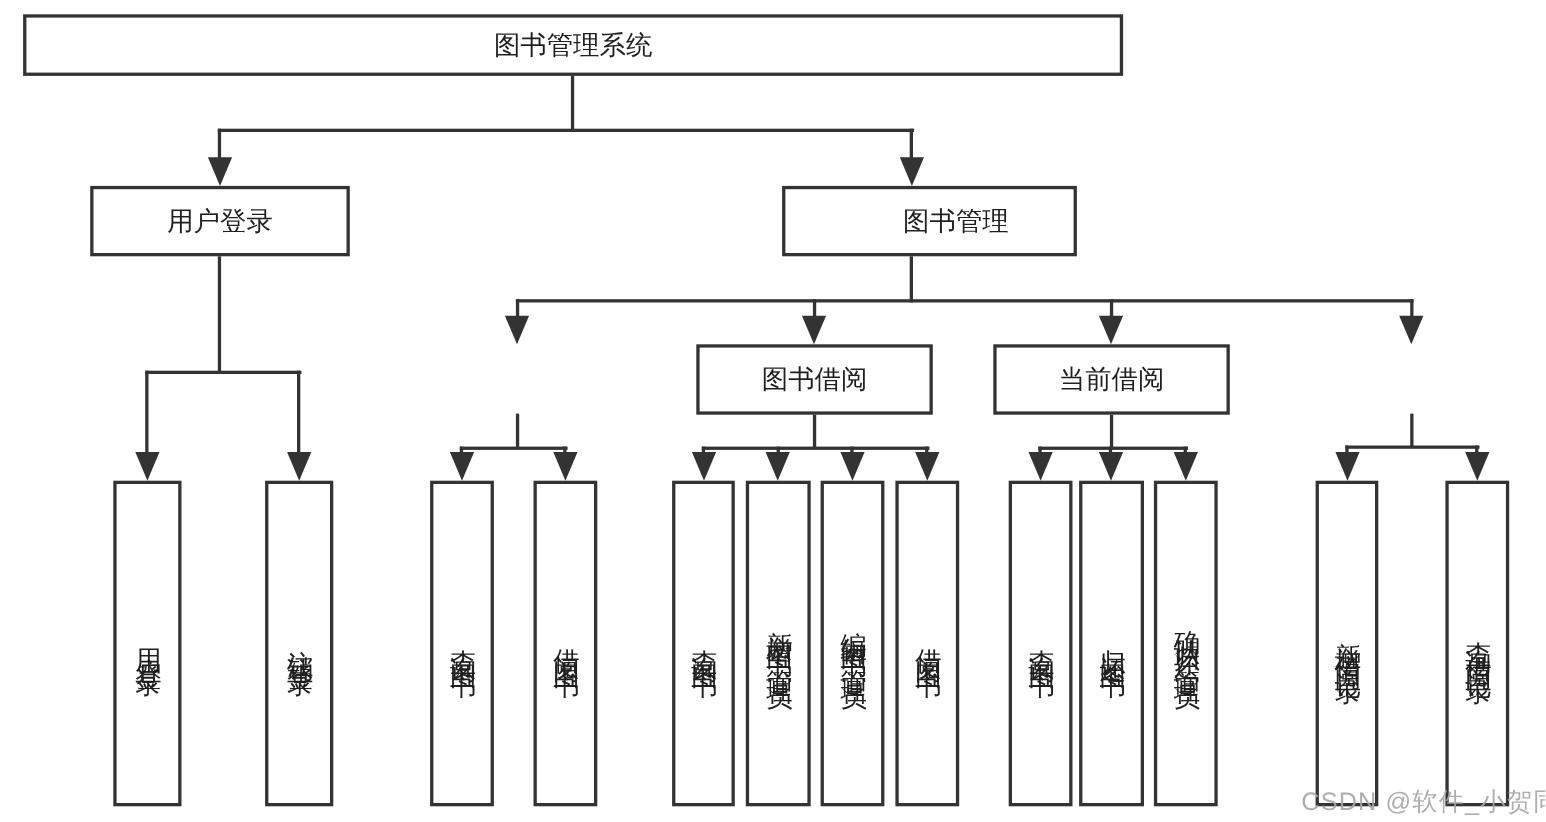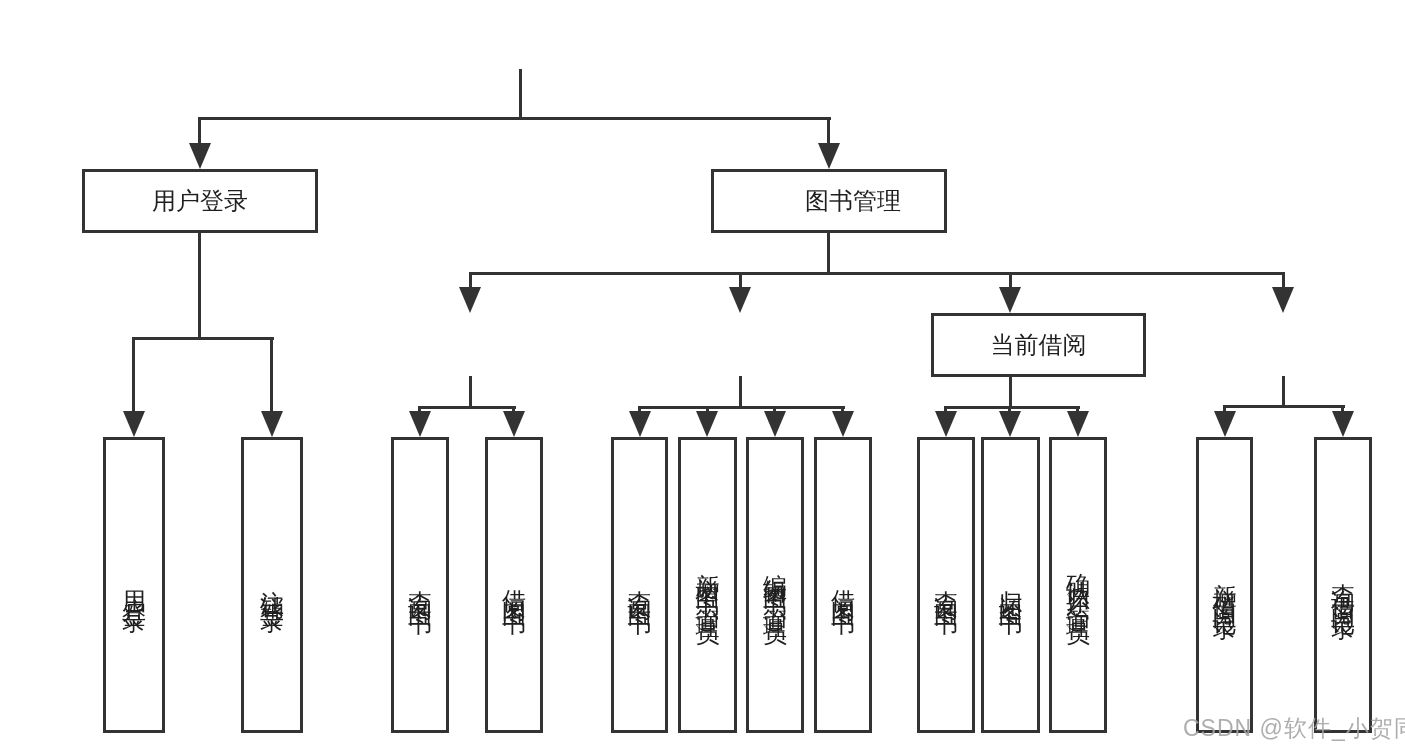--- a/index.html
+++ b/index.html
@@ -126,28 +126,30 @@
   <div class="vline" style="left:1076px; top:406px; height:10px;"></div>
   <div class="arrow" style="left:1067px; top:411px;"></div>
 
   <div class="vline" style="left:1282px; top:376px; height:31px;"></div>
   <div class="hline" style="left:1223px; top:405px; width:122px;"></div>
   <div class="vline" style="left:1223px; top:405px; height:11px;"></div>
   <div class="arrow" style="left:1214px; top:411px;"></div>
   <div class="vline" style="left:1341px; top:405px; height:11px;"></div>
   <div class="arrow" style="left:1332px; top:411px;"></div>
 
+  <div class="node" style="left:21px; top:13px; width:1000px; height:56px;">图书管理系统</div>
 
   <div class="node" style="left:82px; top:169px; width:236px; height:64px;">用户登录</div>
 
-  <div class="node" style="left:711px; top:169px; width:236px; height:64px;padding-left:48px;">图书管理</div>
+  <div class="node" style="left:711px; top:169px; width:268px; height:64px;padding-left:48px;">图书管理</div>
 
 
+  <div class="node" style="left:633px; top:313px; width:215px; height:64px;">图书借阅</div>
 
-  <div class="node" style="left:903px; top:313px; width:215px; height:64px;margin-left:28px;">当前借阅</div>
+  <div class="node" style="left:903px; top:313px; width:215px; height:64px;">当前借阅</div>
 
 
   <div class="node leaf" style="left:103px; top:437px; width:62px; height:296px;">用户登录</div>
 
   <div class="node leaf" style="left:241px; top:437px; width:62px; height:296px;">注销登录</div>
 
   <div class="node leaf" style="left:391px; top:437px; width:58px; height:296px;">查询图书</div>
 
   <div class="node leaf" style="left:485px; top:437px; width:58px; height:296px;">借阅图书</div>
 

